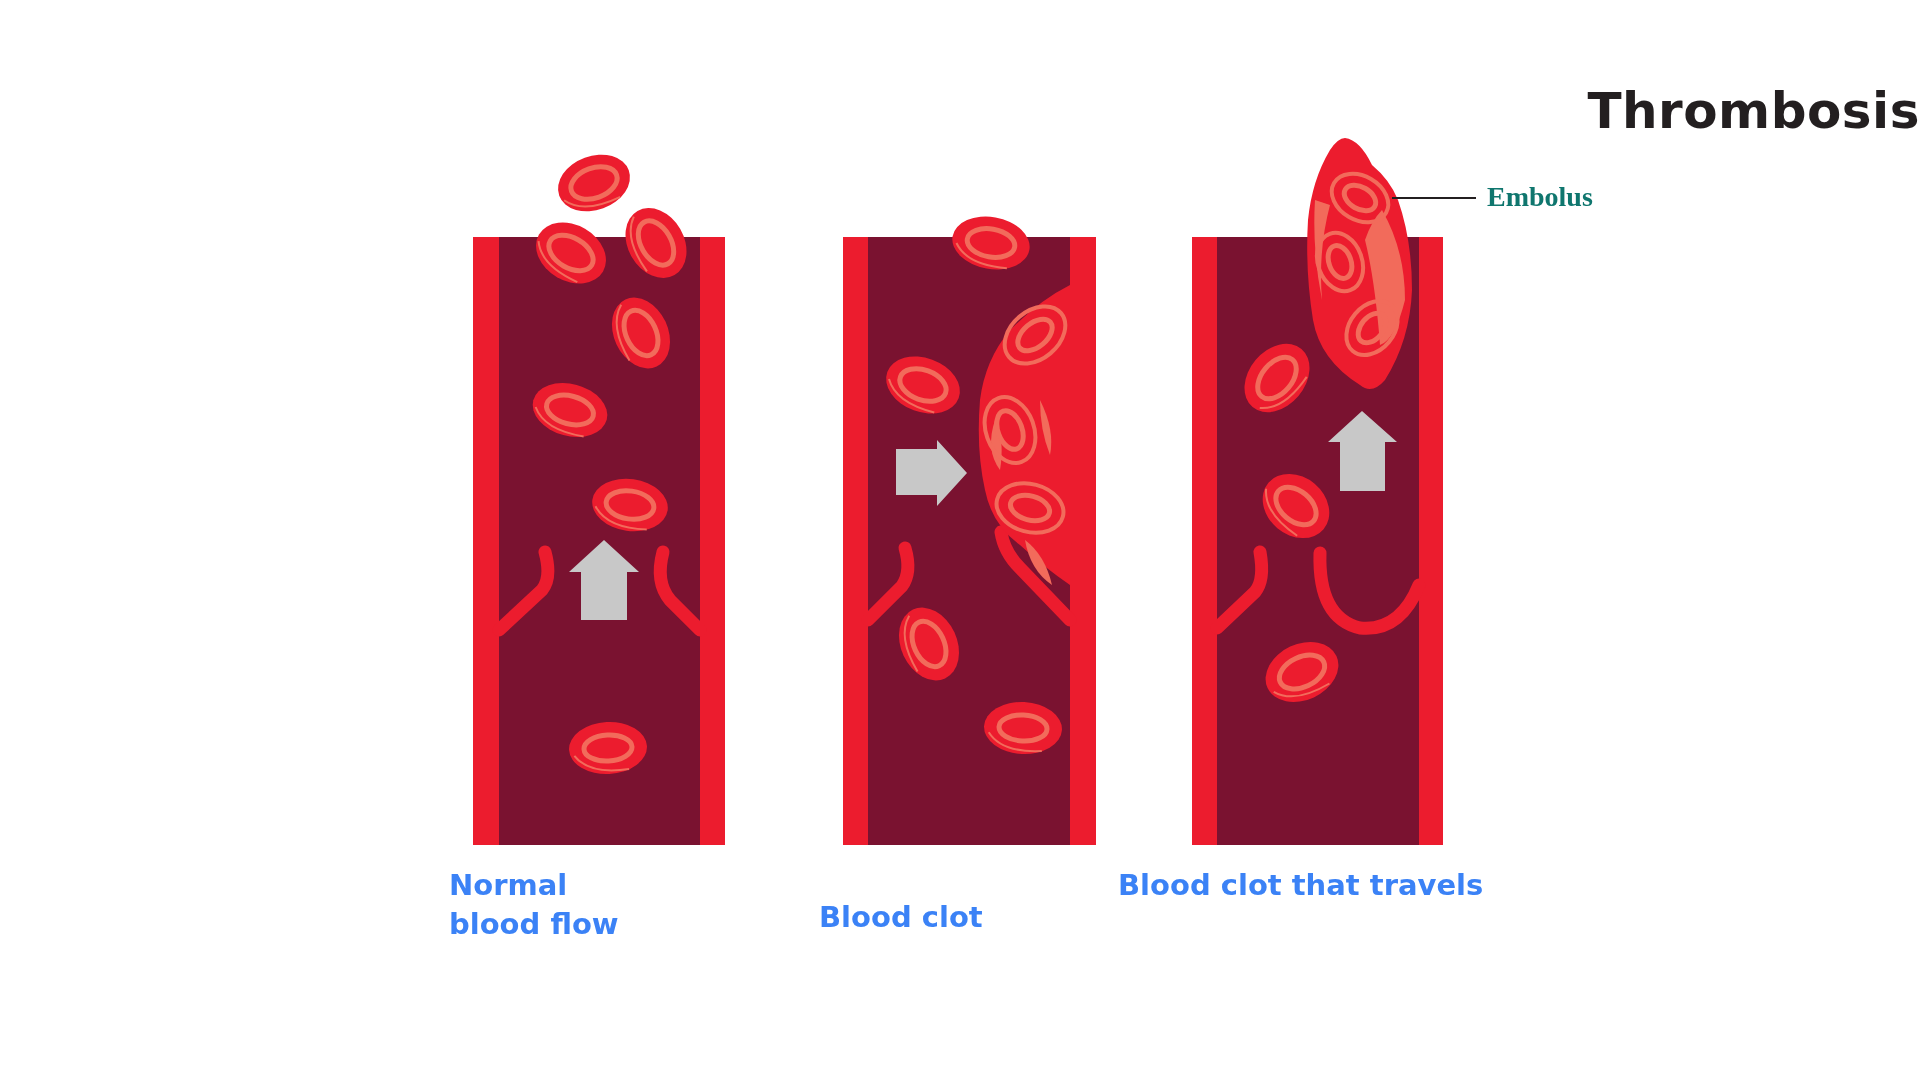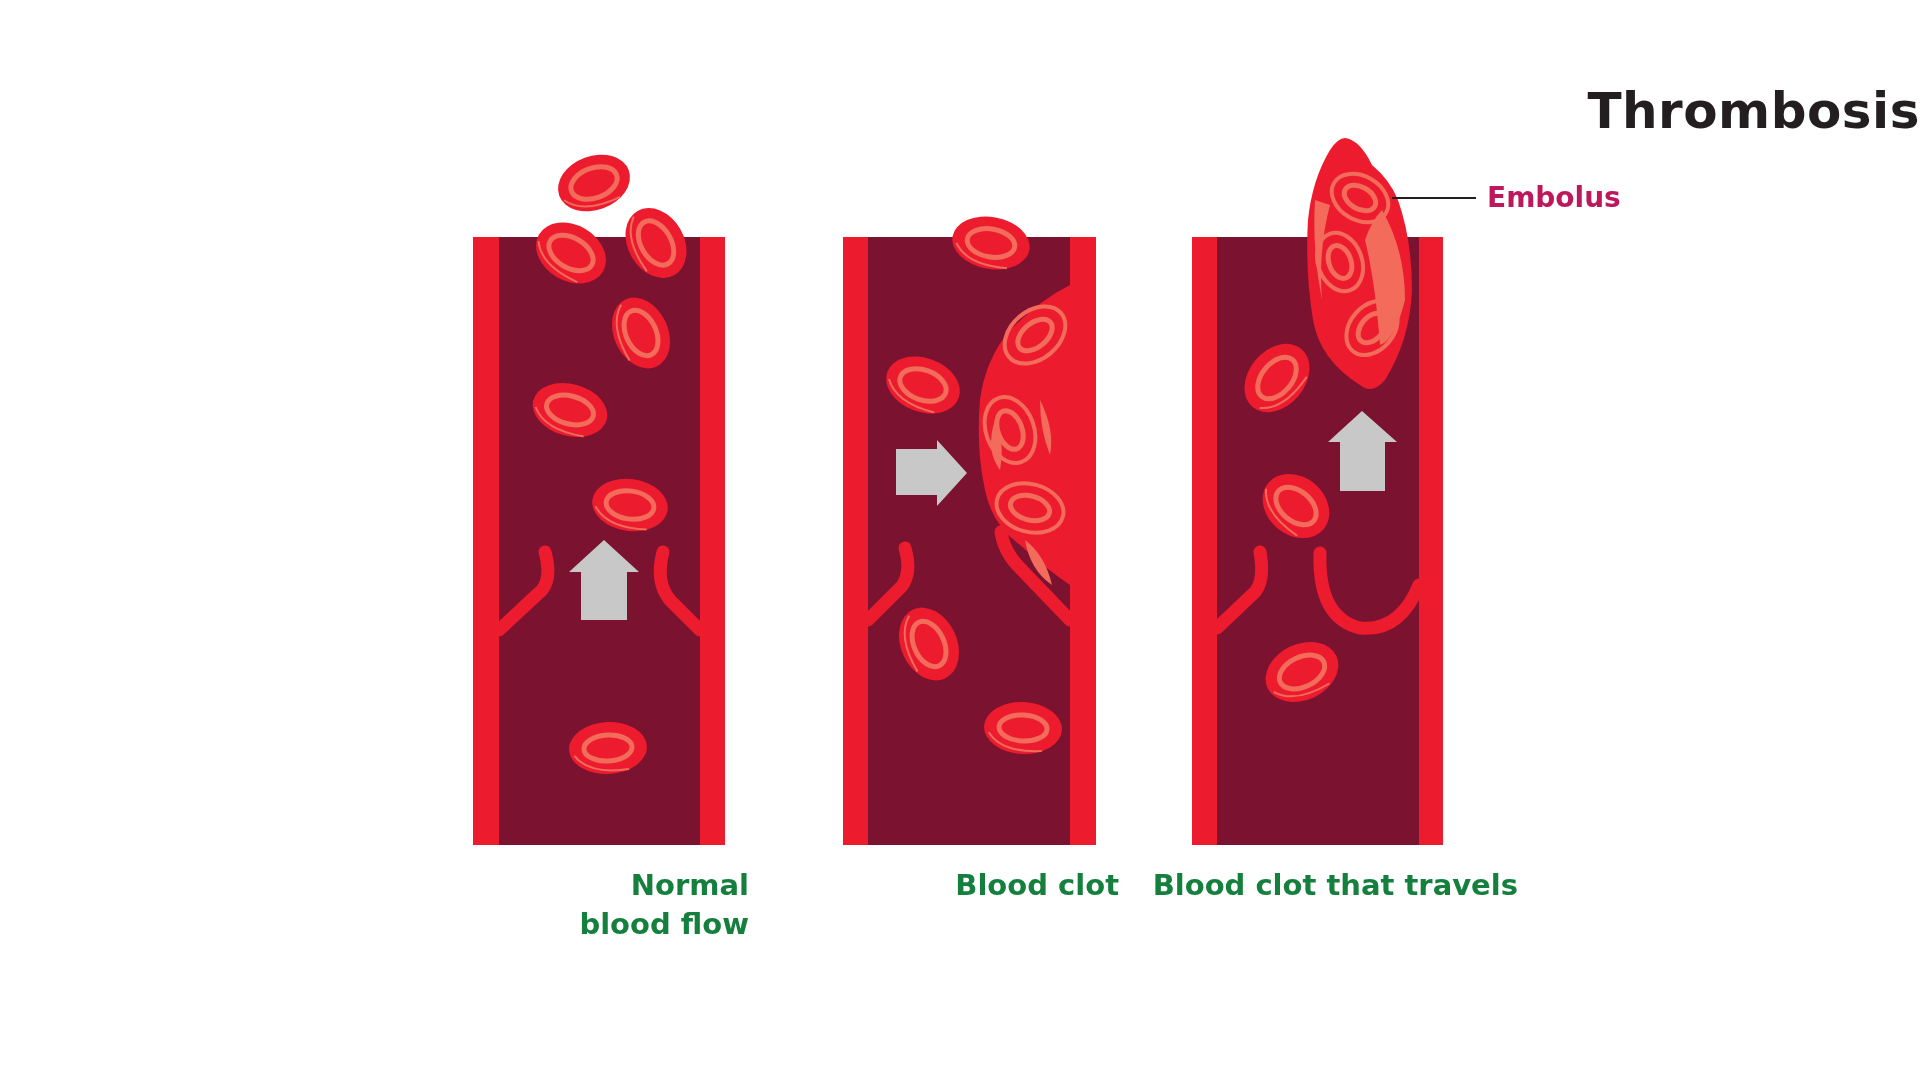--- a/index.html
+++ b/index.html
@@ -1,23 +1,23 @@
 <!DOCTYPE html>
 <html><head>
 <meta charset="utf-8">
 <style>
   html, body { margin:0; padding:0; background:#ffffff; }
   body { width:1920px; height:1080px; position:relative; overflow:hidden;
          font-family: "DejaVu Sans", "Liberation Sans", sans-serif; color:#231f20; }
   .title { position:absolute; left:0; width:1920px; top:82px; text-align:right;
            font-size:50px; font-weight:600; letter-spacing:0.5px; color:#231f20; }
-  .caption { position:absolute; top:866px; text-align:right; font-size:29px;
-             line-height:39px; color:#15803d; font-weight:600; }
+  .caption { position:absolute; top:866px; text-align:left; font-size:29px;
+             line-height:39px; color:#3b82f6; font-weight:600; }
   .caption span { display:block; }
-  .embolus-label { position:absolute; left:1487px; top:181px; font-size:28px; font-weight:600; color:#be185d; }
+  .embolus-label { position:absolute; left:1487px; top:181px; font-size:28px; font-weight:600; color:#0f766e;font-family:Liberation Serif, serif; }
   svg.art { position:absolute; left:0; top:0; }
 </style>
 </head>
 <body>
 
 <div class="title">Thrombosis</div>
 
 <svg class="art" width="1920" height="1080" viewBox="0 0 1920 1080">
   <defs>
     <g id="rbc">
@@ -168,18 +168,18 @@
     </g>
   </g>
 </svg>
 
 <div class="embolus-label">Embolus</div>
 
 <div class="caption" style="left:449px; width:300px;">
   <span>Normal</span>
   <span>blood flow</span>
 </div>
-<div class="caption" style="left:819px; width:300px;">
+<div class="caption" style="left:819px; width:300px;margin-top:32px;">
   <span>Blood clot</span>
 </div>
 <div class="caption" style="left:1118px; width:400px;">
   <span>Blood clot that travels</span>
 </div>
 
 </body></html>

